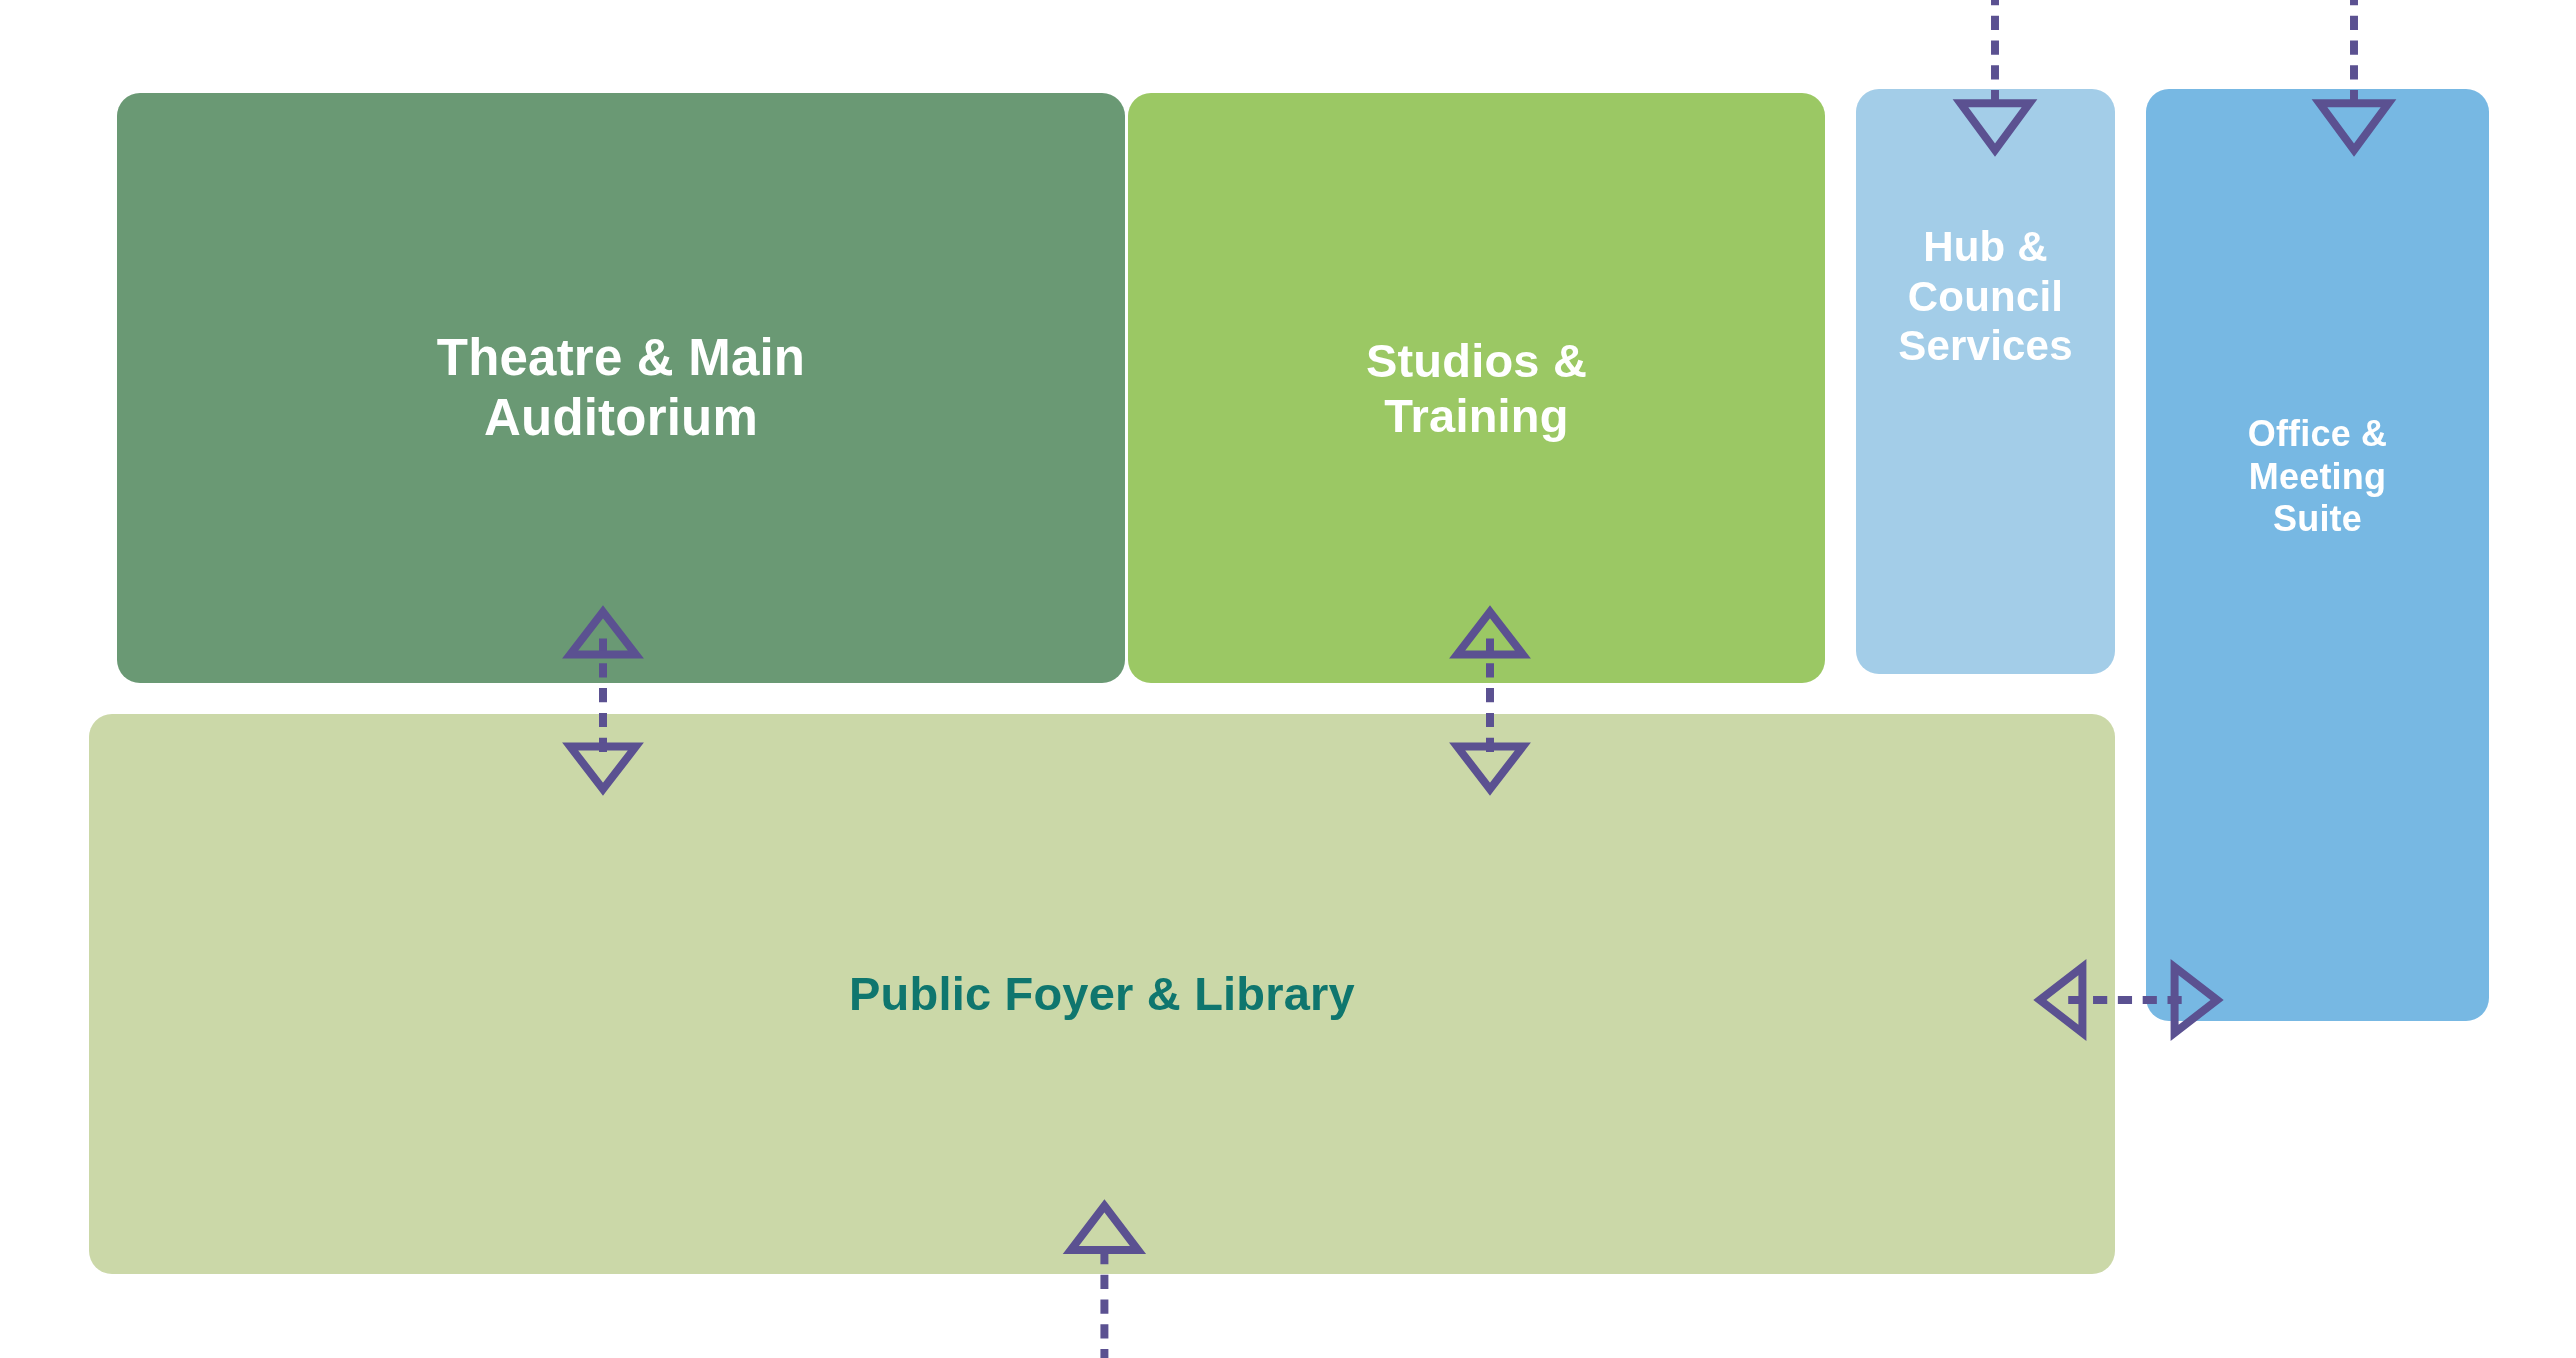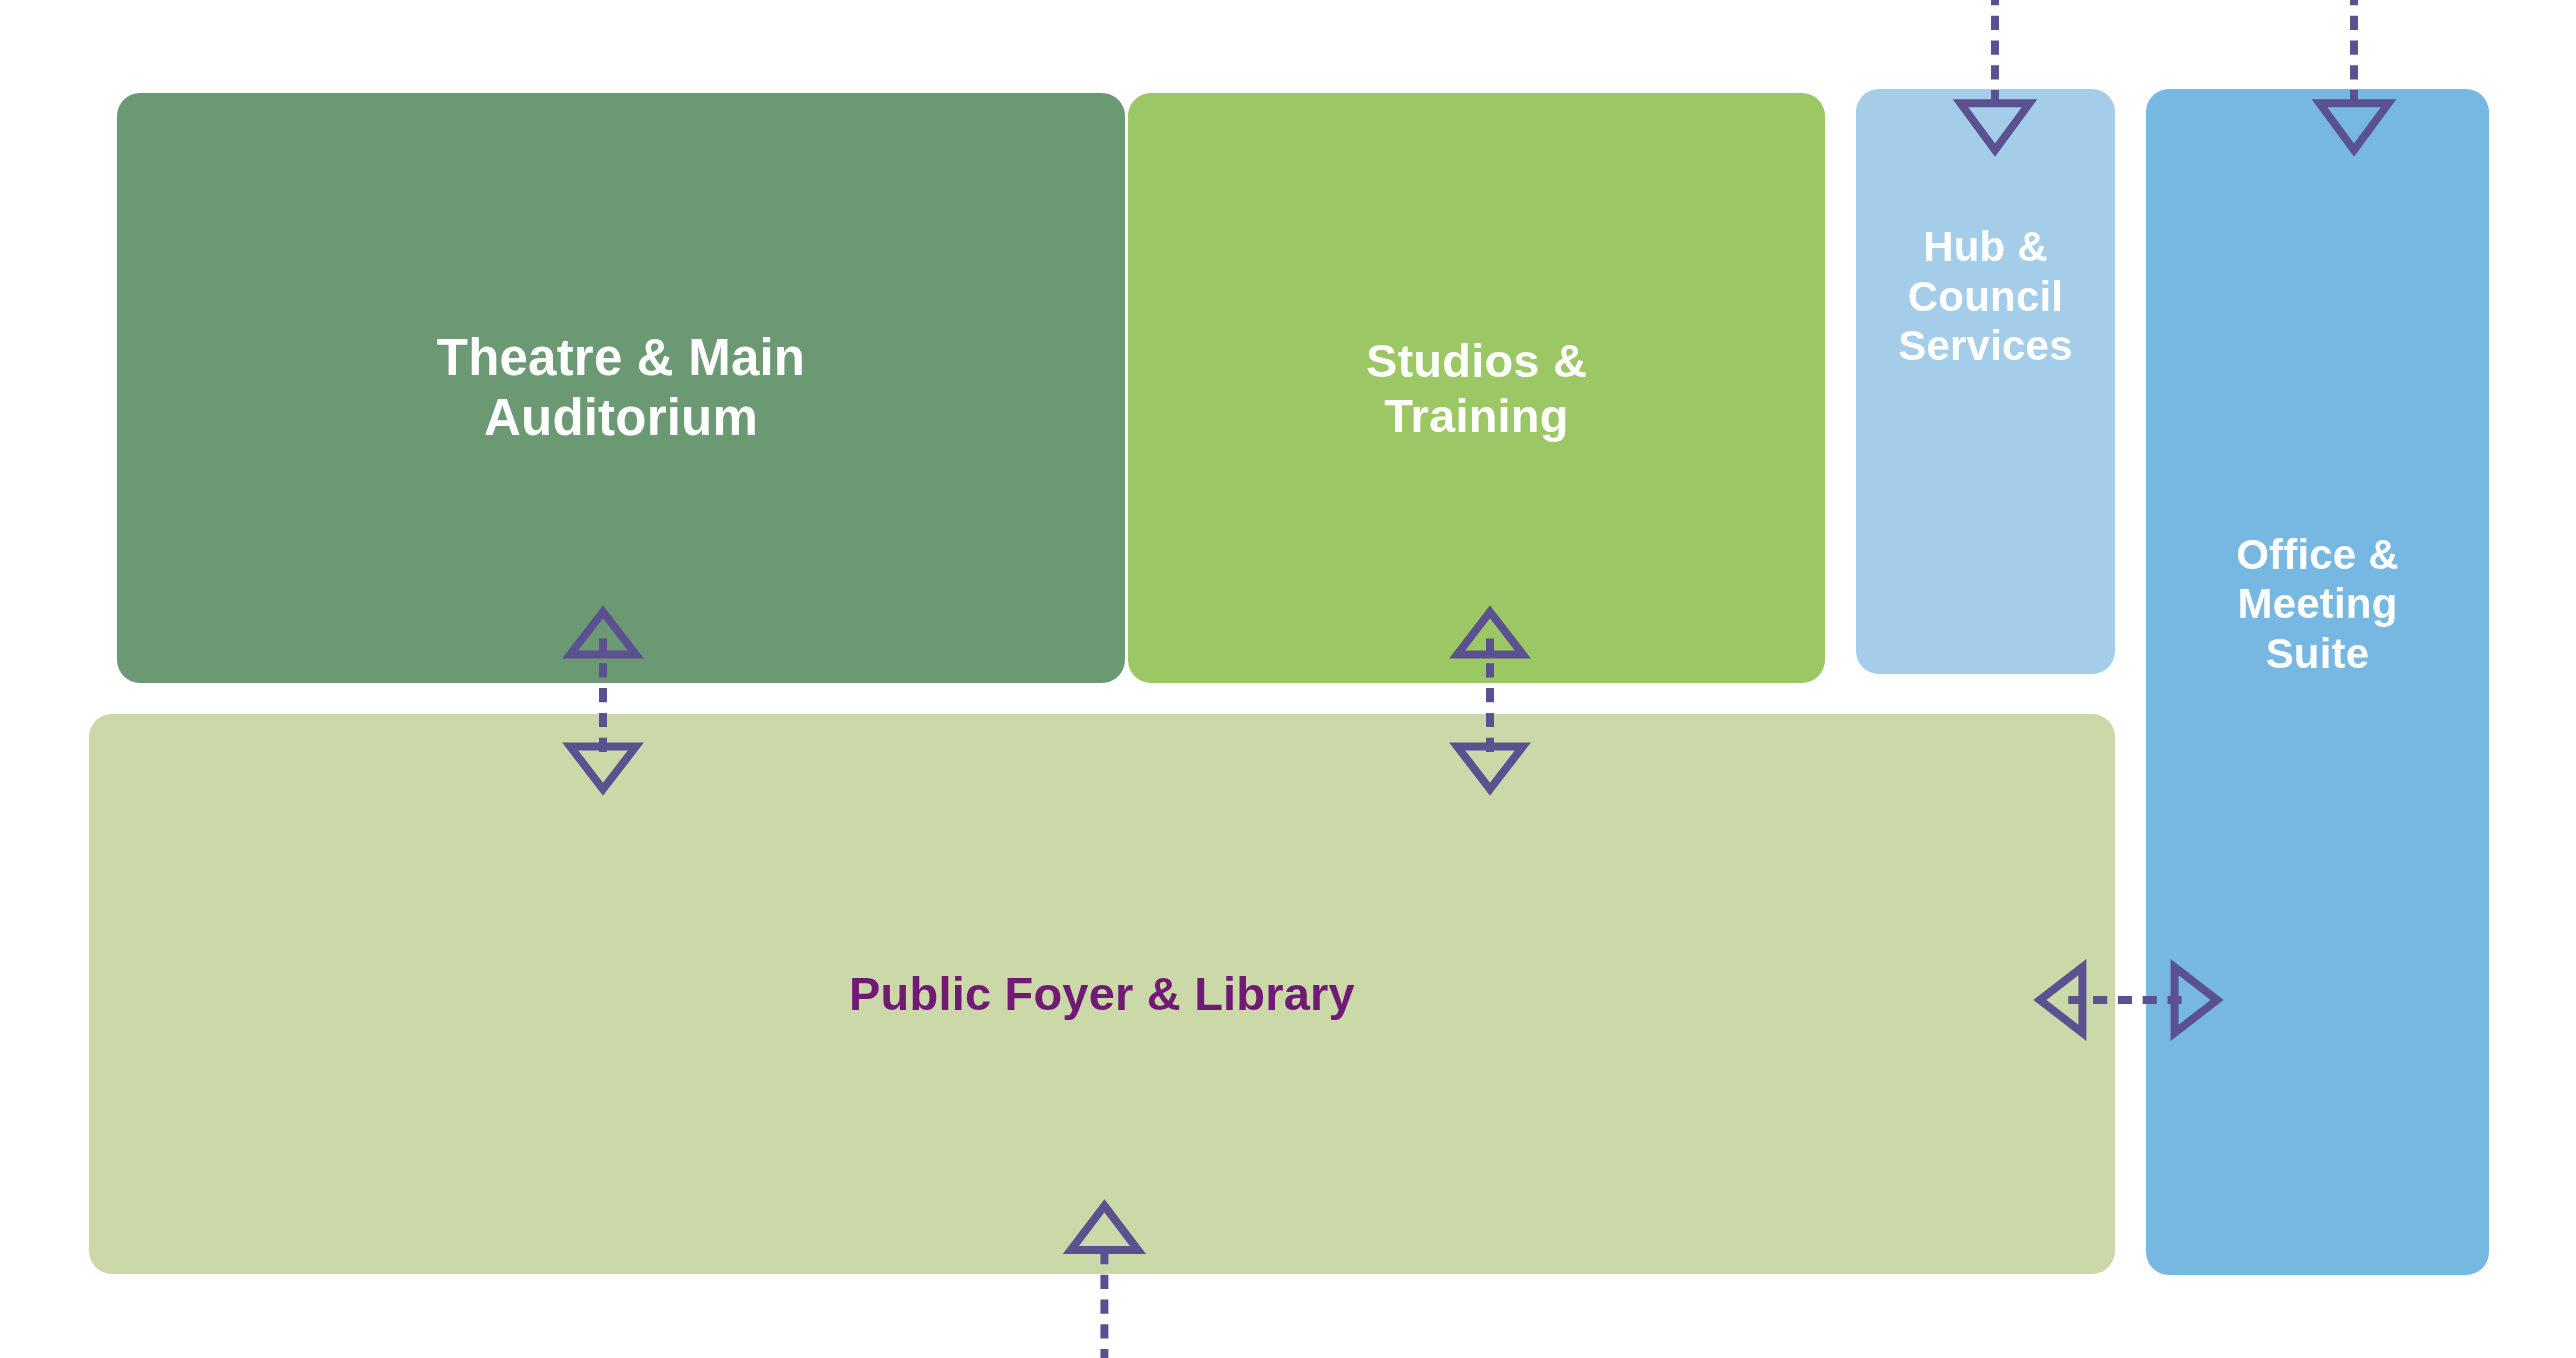--- a/index.html
+++ b/index.html
@@ -50,22 +50,22 @@
     font-size: 47px;
   }
   #zone-hub {
     left: 1856px; top: 89px;
     width: 259px; height: 585px;
     font-size: 42px;
     align-items: center;
   }
   #zone-office {
     left: 2146px; top: 89px;
-    width: 343px; height: 1186px;
-    font-size: 42px;
+    width: 343px; height: 932px;
+    font-size: 36px;
   }
   #zone-foyer {
     left: 89px;  top: 714px;
     width: 2026px; height: 560px;
     font-size: 47px;
   }
 
   
   #zone-hub .zone-label { transform: translateY(-85px); }
   
@@ -98,21 +98,21 @@
     <span class="zone-label">Studios &amp;
 Training</span>
   </div>
 
   <div class="zone" id="zone-office" style="background: rgb(119, 184, 227); color: rgb(255, 255, 255);">
     <span class="zone-label">Office &amp;
 Meeting
 Suite</span>
   </div>
 
-  <div class="zone" id="zone-foyer" style="background: rgb(203, 216, 168); color: #701a75; justify-content: center;">
+  <div class="zone" id="zone-foyer" style="background: rgb(203, 216, 168); color: #0f766e; justify-content: center;">
     <span class="zone-label">Public Foyer &amp; Library</span>
   </div>
 
   <div class="connector" style="left:532px; top:603px; width:142px; height:195px;">
     <svg width="142" height="195" viewBox="0 0 160 220">
       <line x1="80" y1="40" x2="80" y2="180" stroke="#5B5191" stroke-width="9" stroke-dasharray="16 12"></line>
       <polygon points="80,10 117,58 43,58" fill="none" stroke="#5B5191" stroke-width="9" stroke-linejoin="miter"></polygon>
       <polygon points="80,210 117,162 43,162" fill="none" stroke="#5B5191" stroke-width="9" stroke-linejoin="miter"></polygon>
     </svg>
   </div>

